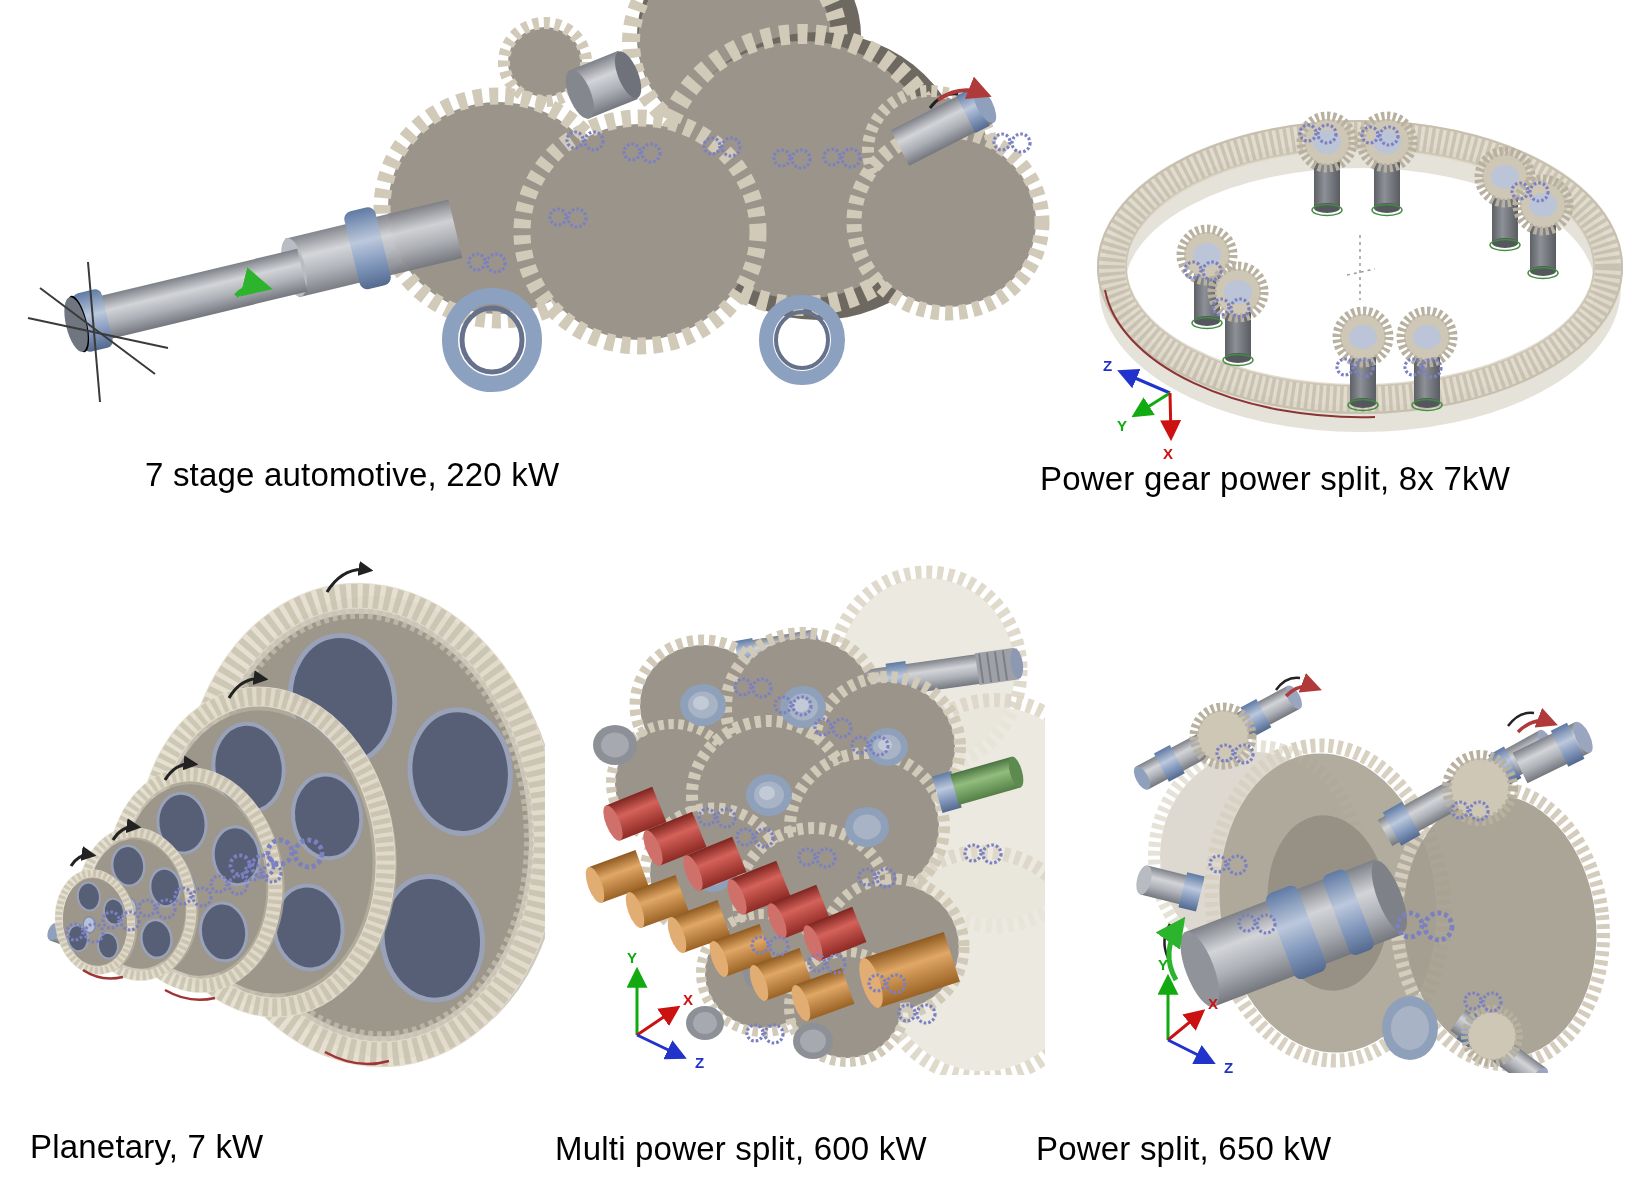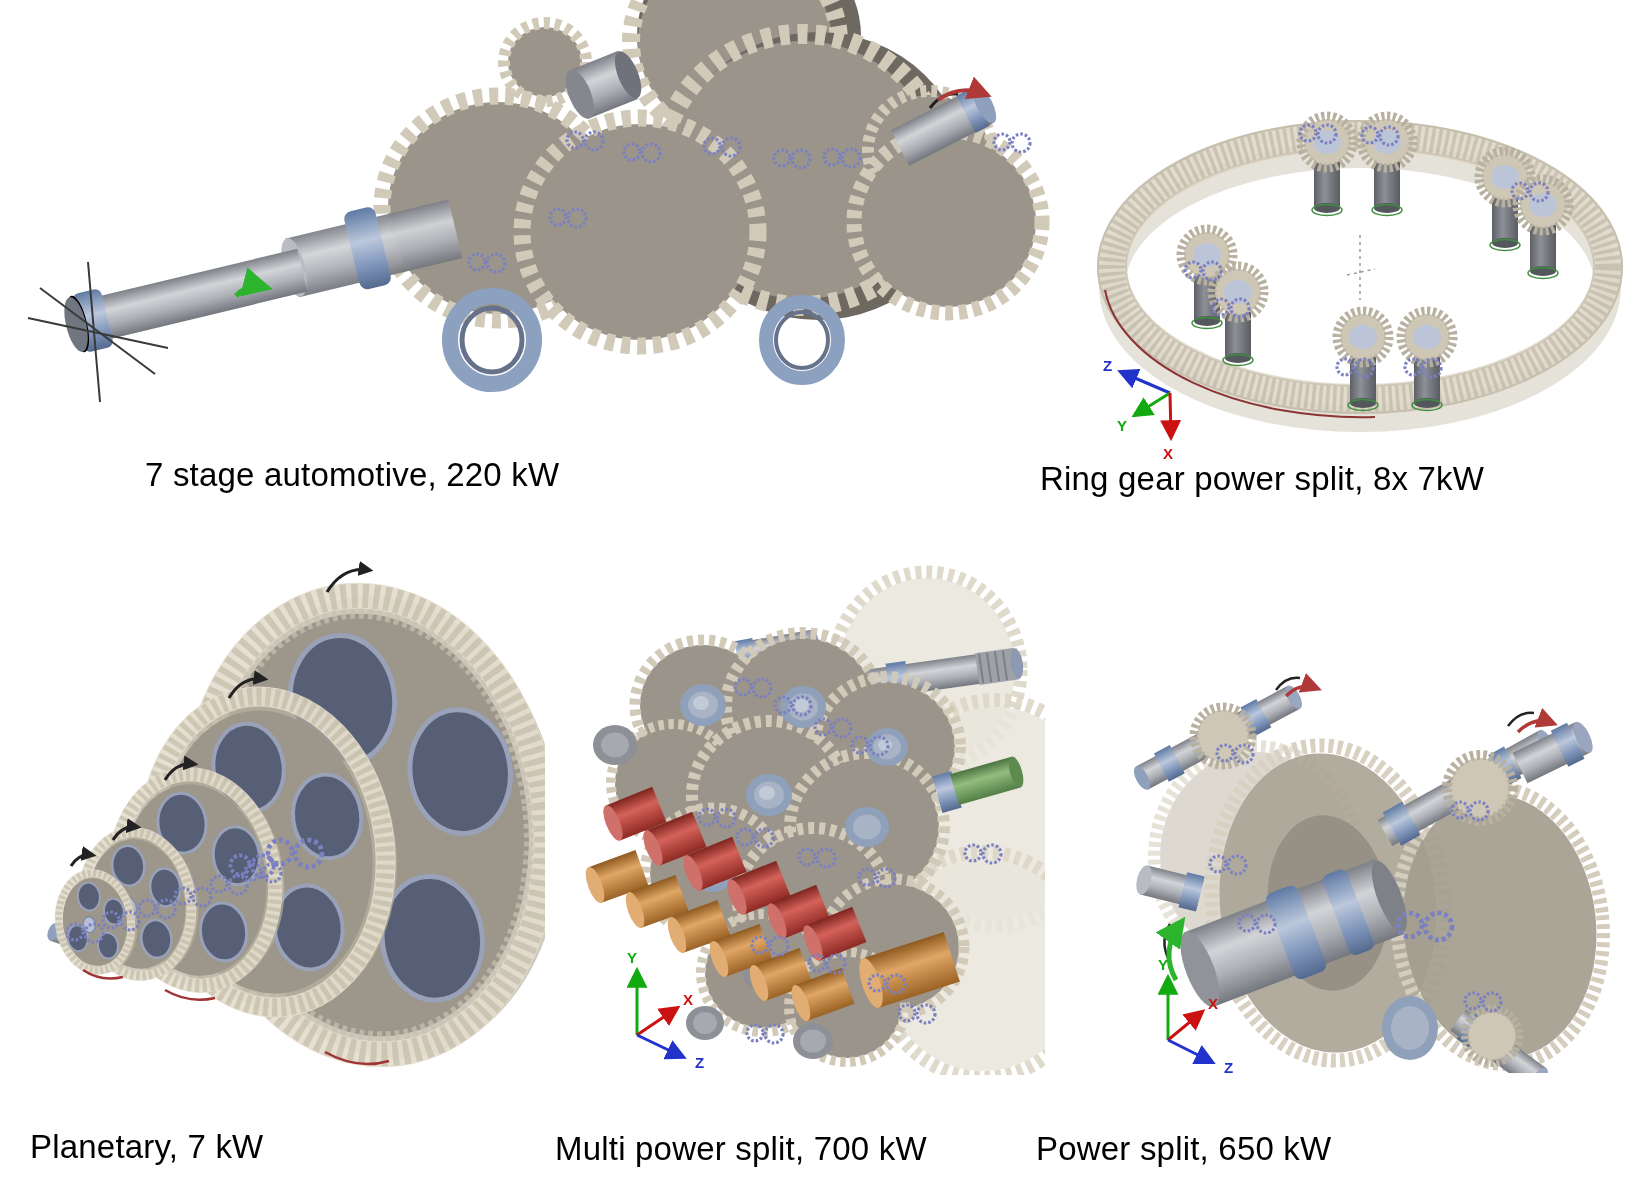--- a/index.html
+++ b/index.html
@@ -662,17 +662,17 @@
       <line class="ly" x1="88" y1="412" x2="88" y2="350" marker-end="url(#mAY)"></line>
       <line class="lx" x1="88" y1="412" x2="122" y2="384" marker-end="url(#mAX)"></line>
       <line class="lz" x1="88" y1="412" x2="132" y2="434" marker-end="url(#mAZ)"></line>
       <text class="axis-label ay" x="78" y="342" stroke="none">Y</text>
       <text class="axis-label ax" x="128" y="381" stroke="none">X</text>
       <text class="axis-label az" x="144" y="445" stroke="none">Z</text>
     </g>
   </svg>
 
   <div class="caption" style="left:145px;top:456px;width:740px">7 stage automotive, 220 kW</div>
-  <div class="caption" style="left:1040px;top:460px;width:599px">Ring gear power split, 8x 7kW</div>
+  <div class="caption" style="left:1040px;top:460px;width:599px">Power gear power split, 8x 7kW</div>
   <div class="caption" style="left:30px;top:1128px;width:460px">Planetary, 7 kW</div>
-  <div class="caption" style="left:555px;top:1130px;width:520px">Multi power split, 700 kW</div>
+  <div class="caption" style="left:555px;top:1130px;width:520px">Multi power split, 600 kW</div>
   <div class="caption" style="left:1036px;top:1130px;width:544px">Power split, 650 kW</div>
 </div>
 
 </body></html>

